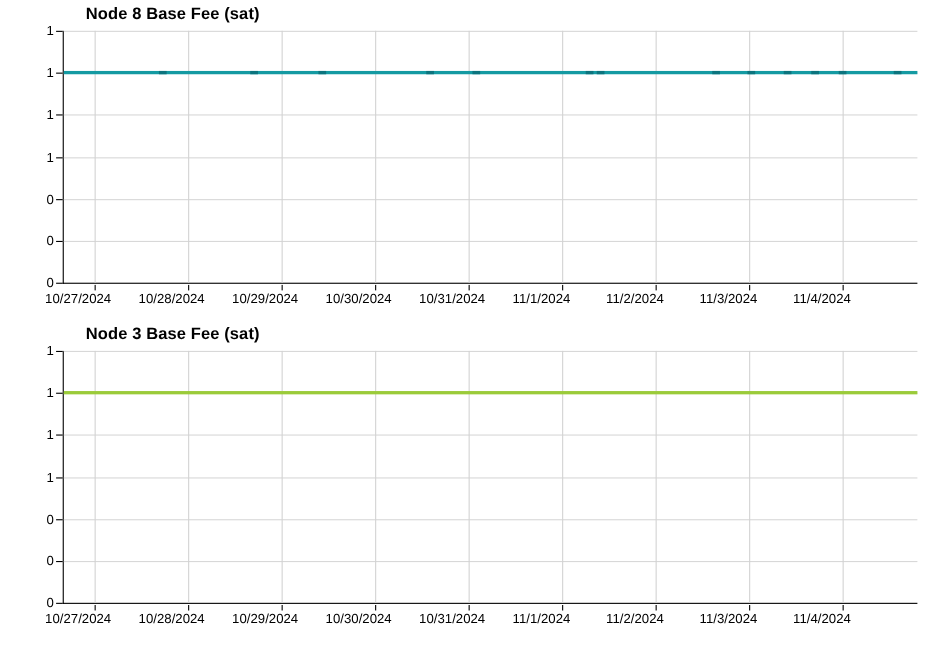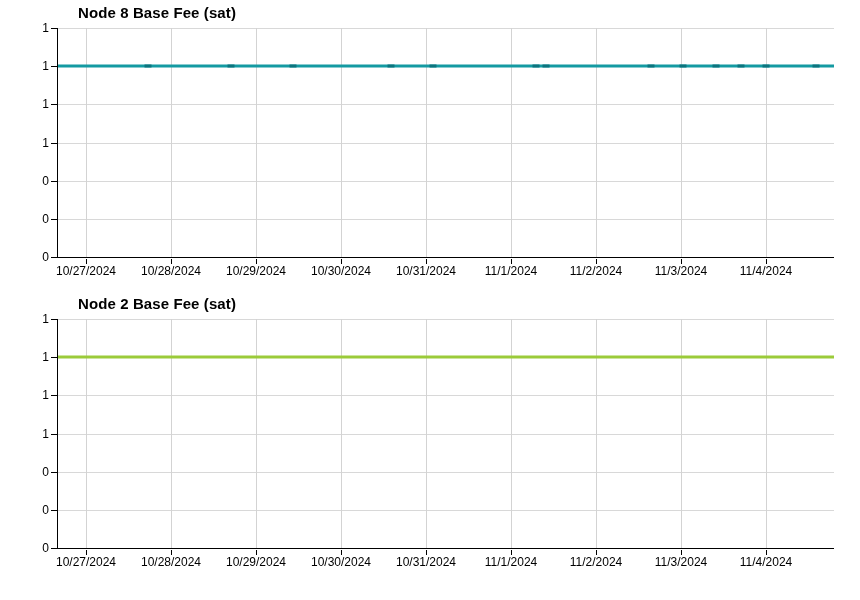--- a/index.html
+++ b/index.html
@@ -23,21 +23,21 @@
   .hgrid{position:absolute;left:0;width:100%;height:1px;background:#d8d8d8;}
   .vgrid{position:absolute;top:0;height:100%;width:1px;background:#d3d3d3;}
   .y-tick{position:absolute;left:-7px;width:6px;height:1px;background:#000;}
   .x-tick{position:absolute;bottom:-7px;width:1px;height:5px;background:#000;}
   .y-label{
     position:absolute;left:-51px;width:42px;text-align:right;
     font-size:12px;color:#000;transform:translateY(-50%);line-height:14px;
   }
   .x-label{
     position:absolute;top:calc(100% + 7px);width:90px;margin-left:-45px;
-    text-align:center;font-size:12px;color:#000;line-height:14px;white-space:nowrap;
+    font-size:12px;color:#000;line-height:14px;white-space:nowrap;
   }
   .series-line{position:absolute;left:0;width:100%;height:3px;transform:translateY(-50%);}
   .dense-mark{position:absolute;width:7px;height:3px;transform:translate(-50%,-50%);}
 </style>
 </head>
 <body>
 
 <div>
 
   <section class="chart-section" id="chart-section-0">
@@ -101,21 +101,21 @@
         <div class="x-tick" style="left: 538px;"></div>
         <div class="x-label" style="left: 538px;">11/2/2024</div>
         <div class="x-tick" style="left: 623px;"></div>
         <div class="x-label" style="left: 623px;">11/3/2024</div>
         <div class="x-tick" style="left: 708px;"></div>
         <div class="x-label" style="left: 708px;">11/4/2024</div>
       </div>
   </section>
 
   <section class="chart-section" id="chart-section-1">
-    <h3 class="chart-title">Node 2 Base Fee (sat)</h3>
+    <h3 class="chart-title">Node 3 Base Fee (sat)</h3>
     <div class="plot">
         <div class="hgrid" style="top: 0px;"></div>
         <div class="hgrid" style="top: 38.1667px;"></div>
         <div class="hgrid" style="top: 76.3333px;"></div>
         <div class="hgrid" style="top: 114.5px;"></div>
         <div class="hgrid" style="top: 152.667px;"></div>
         <div class="hgrid" style="top: 190.833px;"></div>
         <div class="vgrid" style="left: 28px;"></div>
         <div class="vgrid" style="left: 113px;"></div>
         <div class="vgrid" style="left: 198px;"></div>

